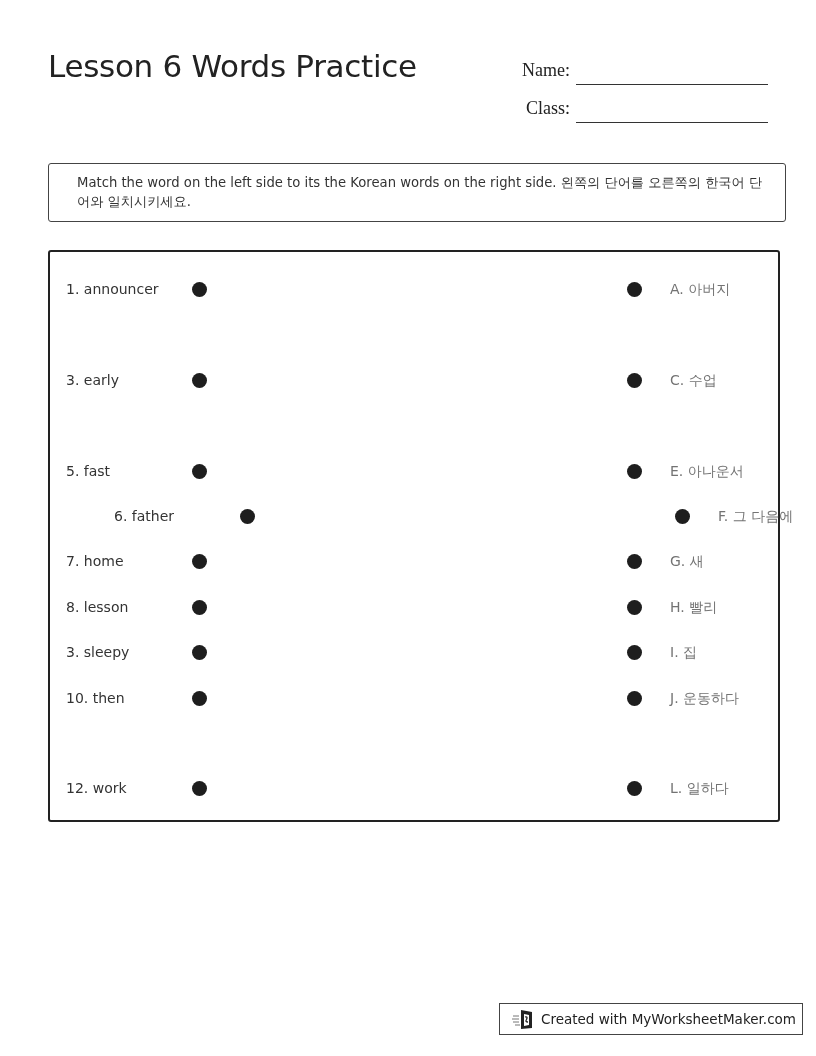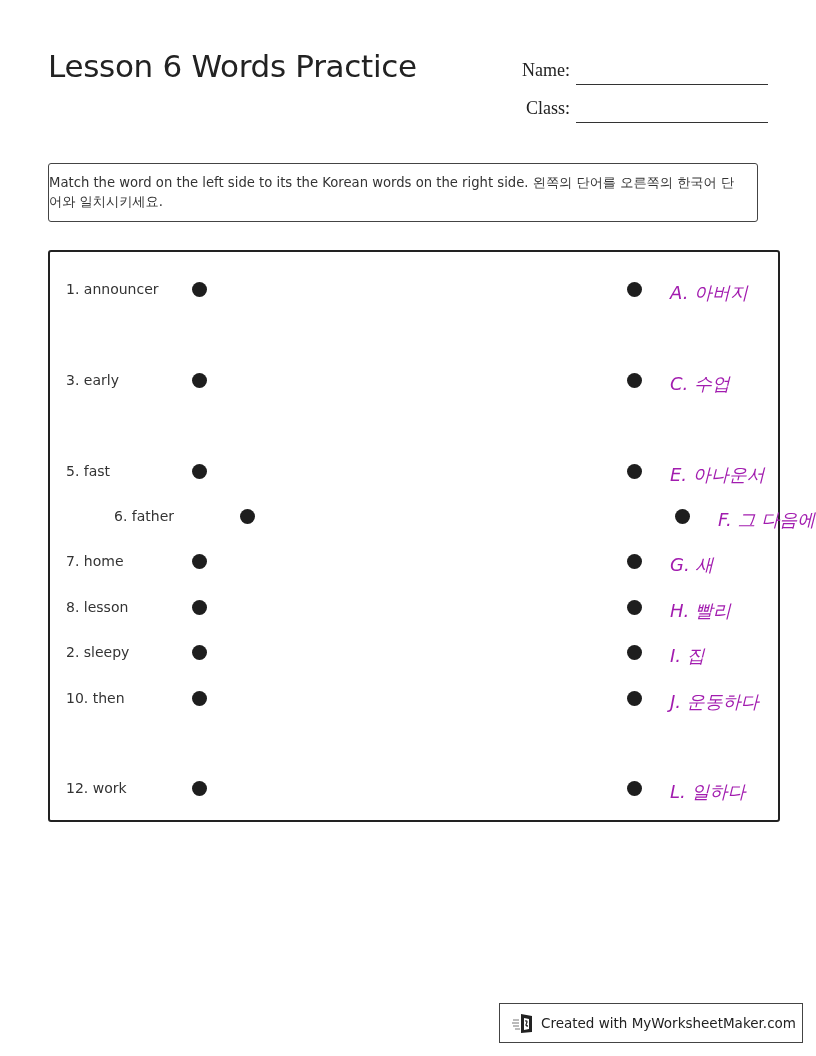--- a/index.html
+++ b/index.html
@@ -17,41 +17,41 @@
   .field .lbl {
     position: absolute; right: 198px; bottom: 4px;
     font-family: "Liberation Serif", serif; font-size: 18px; color: #222; white-space: nowrap;
   }
   .field .line {
     position: absolute; right: 0; bottom: 0; width: 192px; border-bottom: 1.5px solid #333;
   }
   .instructions {
     position: absolute; left: 48px; top: 163px; width: 698px;
     border: 1px solid #444; border-radius: 3px;
-    padding: 9px 10px 10px 0;
+    padding: 9px 10px 10px 28px;
     font-size: 13.2px; line-height: 19px; color: #333;
   }
   .box {
     position: absolute; left: 48px; top: 250px; width: 716px; height: 568px;
     border: 2px solid #222; border-radius: 3px; padding-left: 12px;
   }
   .row { position: absolute; left: 0; width: 716px; height: 30px; }
   .lword {
     position: absolute; left: 16px; top: 6px; font-size: 14px; color: #333; white-space: nowrap;
   }
   .dot {
     position: absolute; top: 7px; width: 15px; height: 15px; border-radius: 50%; background: #1e1e1e;
   }
   .dot.left { left: 142px; }
   .dot.right { left: 577px; }
   .rword {
-    position: absolute; left: 620px; top: 6px; font-size: 18px; color: #a21caf; white-space: nowrap; font-style: italic;
+    position: absolute; left: 620px; top: 6px; font-size: 14px; color: #737373; white-space: nowrap;
   }
   .footer {
-    position: absolute; left: 499px; top: 1003px; width: 304px; height: 40px;
+    position: absolute; left: 499px; top: 1003px; width: 304px; height: 32px;
     border: 1.5px solid #444; box-sizing: border-box;
     display: flex; align-items: center; padding-left: 12px;
   }
   .footer .ico { width: 24px; height: 24px; margin-right: 5px; }
   .footer .txt { font-size: 13.5px; color: #222; white-space: nowrap; }
 </style>
 </head>
 <body>
 
 <div class="title">Lesson 6 Words Practice</div>
@@ -98,21 +98,21 @@
       <span class="dot right"></span>
       <span class="rword">G. 새</span>
     </div>
     <div class="row" style="top: 340.8px;">
       <span class="lword">8. lesson</span>
       <span class="dot left"></span>
       <span class="dot right"></span>
       <span class="rword">H. 빨리</span>
     </div>
     <div class="row" style="top: 386.2px;">
-      <span class="lword">2. sleepy</span>
+      <span class="lword">3. sleepy</span>
       <span class="dot left"></span>
       <span class="dot right"></span>
       <span class="rword">I. 집</span>
     </div>
     <div class="row" style="top: 431.6px;">
       <span class="lword">10. then</span>
       <span class="dot left"></span>
       <span class="dot right"></span>
       <span class="rword">J. 운동하다</span>
     </div>

